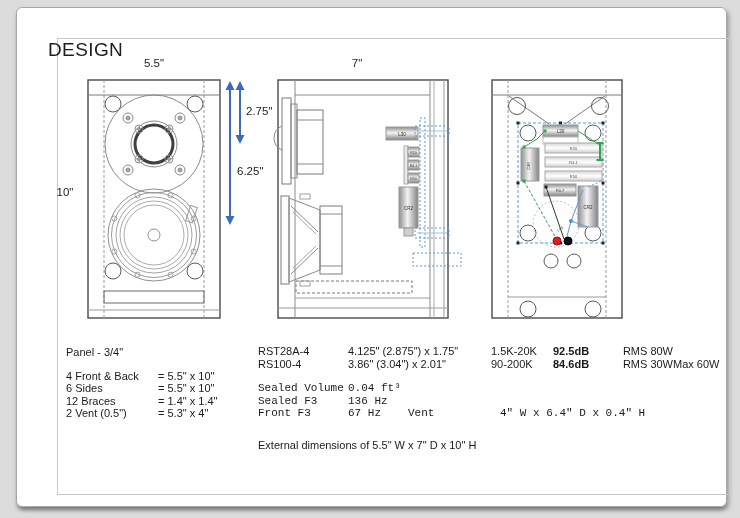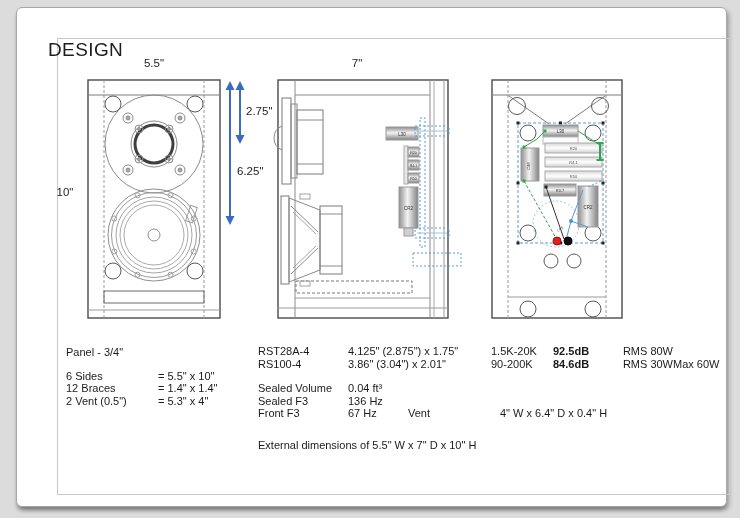--- a/index.html
+++ b/index.html
@@ -25,21 +25,21 @@
   .txt{position:absolute;font-size:11px;line-height:12.6px;white-space:nowrap;color:#1b1b1b;}
   #panel-specs{left:66px;top:346px;}
   #panel-specs .rows{margin-top:11px;}
   .pc1{display:inline-block;width:92px;}
   #driver-specs{left:258px;top:345px;line-height:13px;}
   .dc1{display:inline-block;width:90px;}
   .dc2{display:inline-block;width:122px;}
   .dc3{display:inline-block;width:62px;margin-left:21px;}
   .dc4{display:inline-block;width:60px;font-weight:bold;}
   .dc5{display:inline-block;width:60px;text-align:right;}
-  #volume-specs{left:258px;top:382px;}
+  #volume-specs{left:258px;top:382px;font-family:Liberation Mono, monospace;}
   .vc1{display:inline-block;width:90px;}
   .vc2{display:inline-block;width:60px;}
   .vc3{display:inline-block;width:92px;}
   #footer-notes{left:258px;top:439px;}
   svg{position:absolute;left:0;top:0;}
   svg text{font-family:"Liberation Sans",sans-serif;}
 </style>
 </head>
 <body>
 
@@ -280,20 +280,21 @@
     <text x="357" y="67" text-anchor="middle">7"</text>
     <text x="65" y="196" text-anchor="middle">10"</text>
     <text x="246" y="115">2.75"</text>
     <text x="237" y="175">6.25"</text>
   </g>
 </svg>
 
 <div id="panel-specs" class="txt">
   <div>Panel - 3/4"</div>
   <div class="rows">
+    <div><span class="pc1">4 Front &amp; Back</span><span>= 5.5" x 10"</span></div>
     <div><span class="pc1">6 Sides</span><span>= 5.5" x 10"</span></div>
     <div><span class="pc1">12 Braces</span><span>= 1.4" x 1.4"</span></div>
     <div><span class="pc1">2 Vent (0.5")</span><span>= 5.3" x 4"</span></div>
   </div>
 </div>
 
 <div id="driver-specs" class="txt">
   <div>
     <span class="dc1">RST28A-4</span><span class="dc2">4.125" (2.875") x 1.75"</span><span class="dc3">1.5K-20K</span><span class="dc4">92.5dB</span><span class="dc5">RMS 80W</span><span></span>
   </div>

